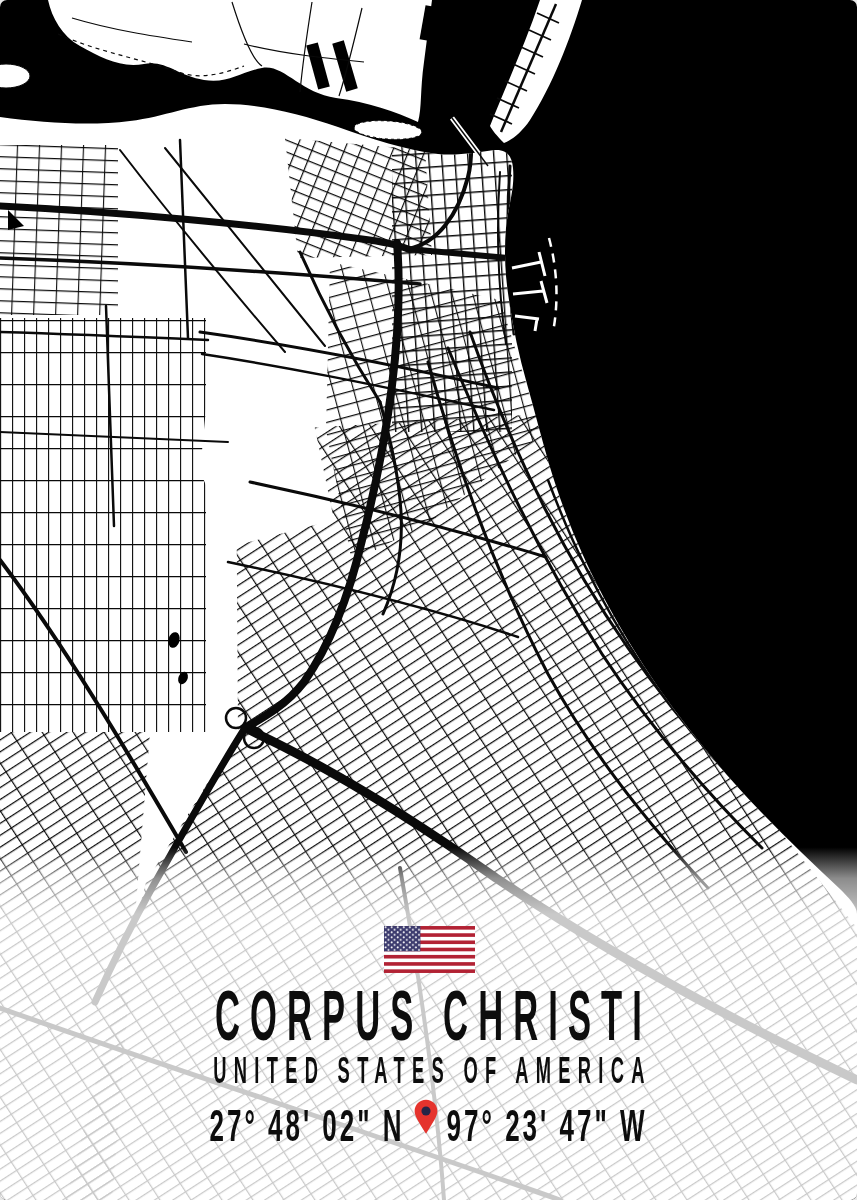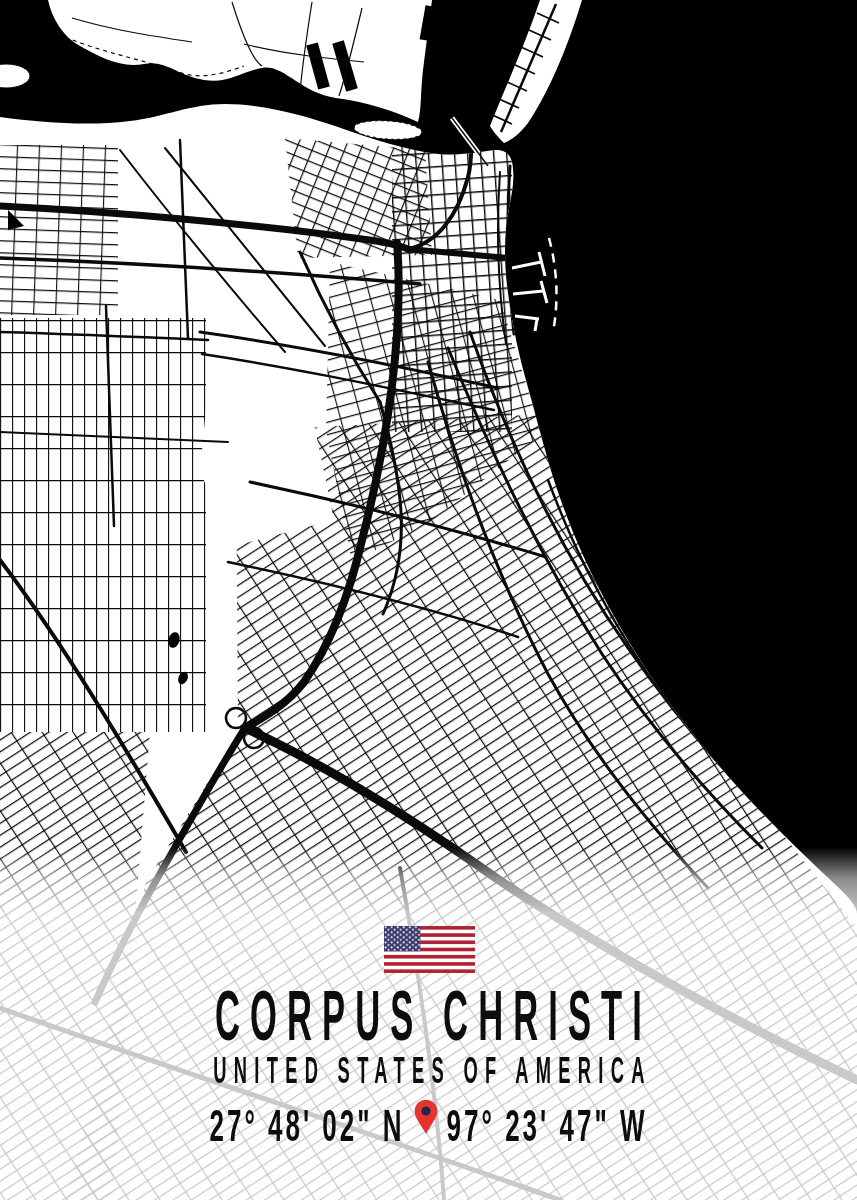--- a/index.html
+++ b/index.html
@@ -1,18 +1,18 @@
 <!DOCTYPE html>
 <html><head>
 <meta charset="utf-8">
 <style>
   html,body{margin:0;padding:0;background:#e8e8e8;}
   .poster{
     position:relative; width:857px; height:1200px; overflow:hidden;
-    background:#ffffff; font-family:"Liberation Sans", sans-serif;
+    background:#ffffff; font-family:"Liberation Sans", sans-serif;border-radius:7px;
   }
   .map-svg{position:absolute; inset:0; display:block;}
   .fade-overlay{
     position:absolute; inset:0; pointer-events:none;
     background:linear-gradient(180deg,
       rgba(255,255,255,0) 70.6%,
       rgba(255,255,255,0.55) 73.2%,
       rgba(255,255,255,0.78) 76.2%,
       rgba(255,255,255,0.78) 100%);
   }

